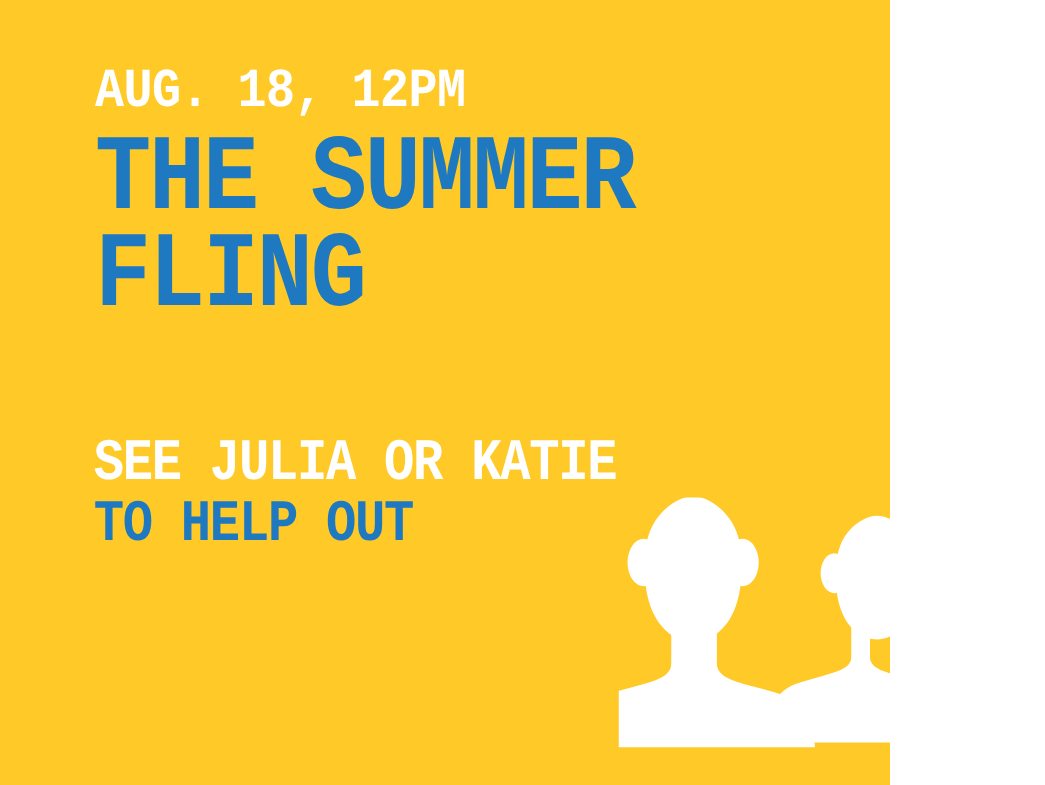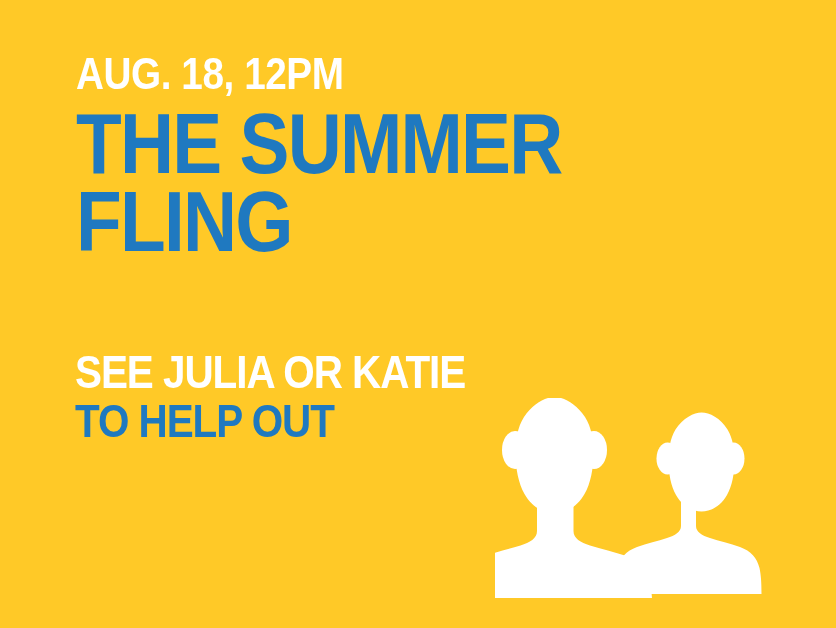--- a/index.html
+++ b/index.html
@@ -3,25 +3,25 @@
 <meta charset="utf-8">
 <title>Poster</title>
 <style>
   html, body {
     margin: 0;
     padding: 0;
     background: #ffffff;
   }
   .poster {
     position: relative;
-    width: 836px;
+    width: 712px;
     height: 628px;
     overflow: hidden;
     background: #FFC927;
-    font-family: Liberation Sans, sans-serif;
+    font-family: Liberation Mono, monospace;
   }
 
   
   .text-block {
     position: absolute;
     left: 0;
     top: 0;
     width: 836px;
     height: 628px;
   }

